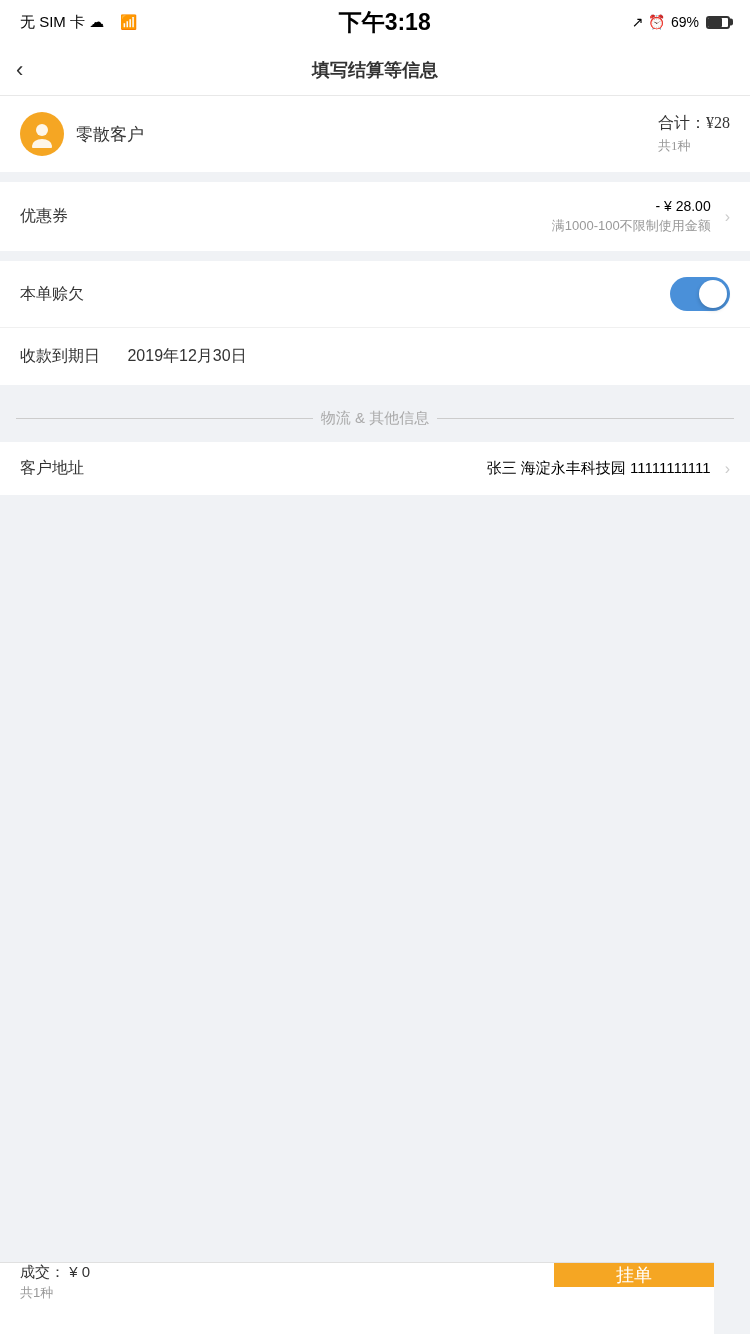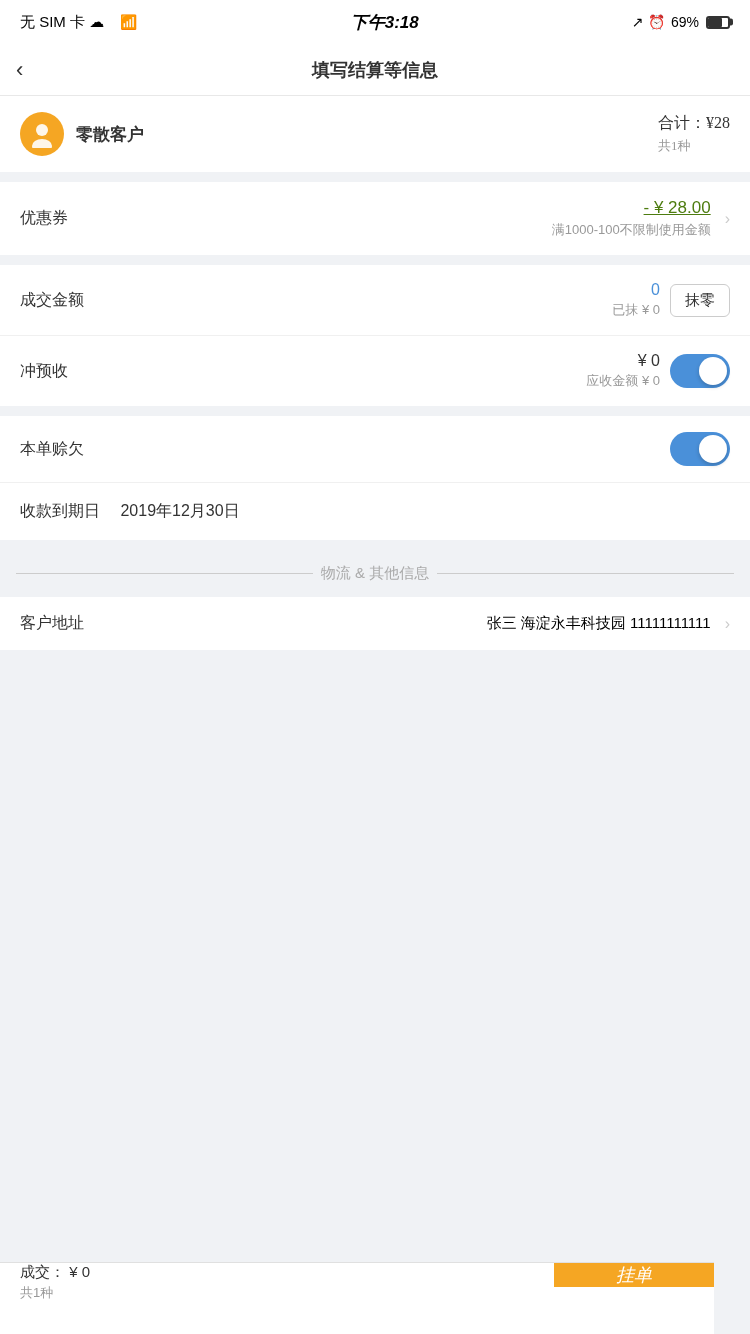--- a/index.html
+++ b/index.html
@@ -18,21 +18,21 @@
       background: #fff;
       height: 44px;
       display: flex;
       align-items: center;
       justify-content: space-between;
       padding: 0 20px;
       font-size: 15px;
       font-weight: 500;
     }
     .status-left { display: flex; align-items: center; gap: 16px; }
-    .status-center { font-size: 17px; font-weight: 600; font-style: italic; }
+    .status-center { font-size: 23px; font-weight: 600; }
     .status-right { display: flex; align-items: center; gap: 5px; font-size: 14px; }
 
     
     .nav-bar {
       background: #fff;
       height: 52px;
       display: flex;
       align-items: center;
       justify-content: center;
       position: relative;
@@ -83,21 +83,21 @@
       background: #f5a623;
       display: flex;
       align-items: center;
       justify-content: center;
       color: #fff;
       font-size: 22px;
     }
     .customer-name {
       font-size: 17px;
       color: #333;
-      font-weight: 700;
+      font-weight: 400;
     }
     .customer-right {
       text-align: left;
       font-family: Liberation Serif, serif;
     }
     .customer-total {
       font-size: 16px;
       color: #333;
       font-weight: 500;
     }
@@ -135,24 +135,23 @@
     .row-sub {
       font-size: 13px;
       color: #999;
       text-align: right;
       margin-top: 2px;
     }
     .row-value-col {
       text-align: right;
     }
     .coupon-discount {
-      font-size: 17px;
-      color: #4d7c0f;
+      font-size: 14px;
+      color: #000000;
       font-weight: 500;
-      text-decoration: underline;
     }
     .coupon-sub {
       font-size: 13px;
       color: #999;
       margin-top: 3px;
     }
     .chevron {
       color: #ccc;
       font-size: 16px;
       margin-left: 4px;
@@ -249,21 +248,20 @@
     }
     .bottom-btn {
       width: 160px;
       display: flex;
       align-items: center;
       justify-content: center;
       font-size: 18px;
       font-weight: 500;
       color: #fff;
       cursor: pointer;
-      font-style: italic;
     }
     .btn-pending { background: #f5a623; }
     .btn-save { background: #4a90d9; }
 
     
     .wifi-icon { font-size: 14px; }
   </style>
 </head>
 <body>
 
@@ -313,60 +311,34 @@
       <div class="row-right">
         <div class="row-value-col">
           <div class="coupon-discount">- ¥ 28.00</div>
           <div class="coupon-sub">满1000-100不限制使用金额</div>
         </div>
         <span class="chevron">›</span>
       </div>
     </div>
   </div>
 
-  <div class="card">
-
-    <div class="row-item">
-      <span class="row-label">成交金额</span>
-      <div class="row-right">
-        <div class="row-value-col">
-          <div class="row-value blue">0</div>
-          <div class="row-sub">已抹  ¥ 0</div>
-        </div>
-        <button class="round-zero-btn">抹零</button>
-      </div>
-    </div>
-
-    <div class="row-item">
-      <span class="row-label">冲预收</span>
-      <div class="row-right">
-        <div class="row-value-col">
-          <div class="row-value">¥ 0</div>
-          <div class="row-sub">应收金额 ¥ 0</div>
-        </div>
-        <div class="toggle-switch">
-          <div class="knob"></div>
-        </div>
-      </div>
-    </div>
-  </div>
 
   <div class="card">
     <div class="row-item">
       <span class="row-label">本单赊欠</span>
       <div class="row-right">
         <div class="toggle-switch">
           <div class="knob"></div>
         </div>
       </div>
     </div>
 
     <div class="due-date-row">
       <span>收款到期日</span>
-      <span style="margin-left:16px;">2019年12月30日</span>
+      <span style="margin-left:23px;">2019年12月30日</span>
     </div>
   </div>
 
   <div class="card" style="background:#f0f2f5; margin-bottom:0;">
     <div class="logistics-section">
       <div class="logistics-inner">
         <div class="logistics-line"></div>
         <span class="logistics-label">物流 &amp; 其他信息</span>
         <div class="logistics-line"></div>
       </div>

